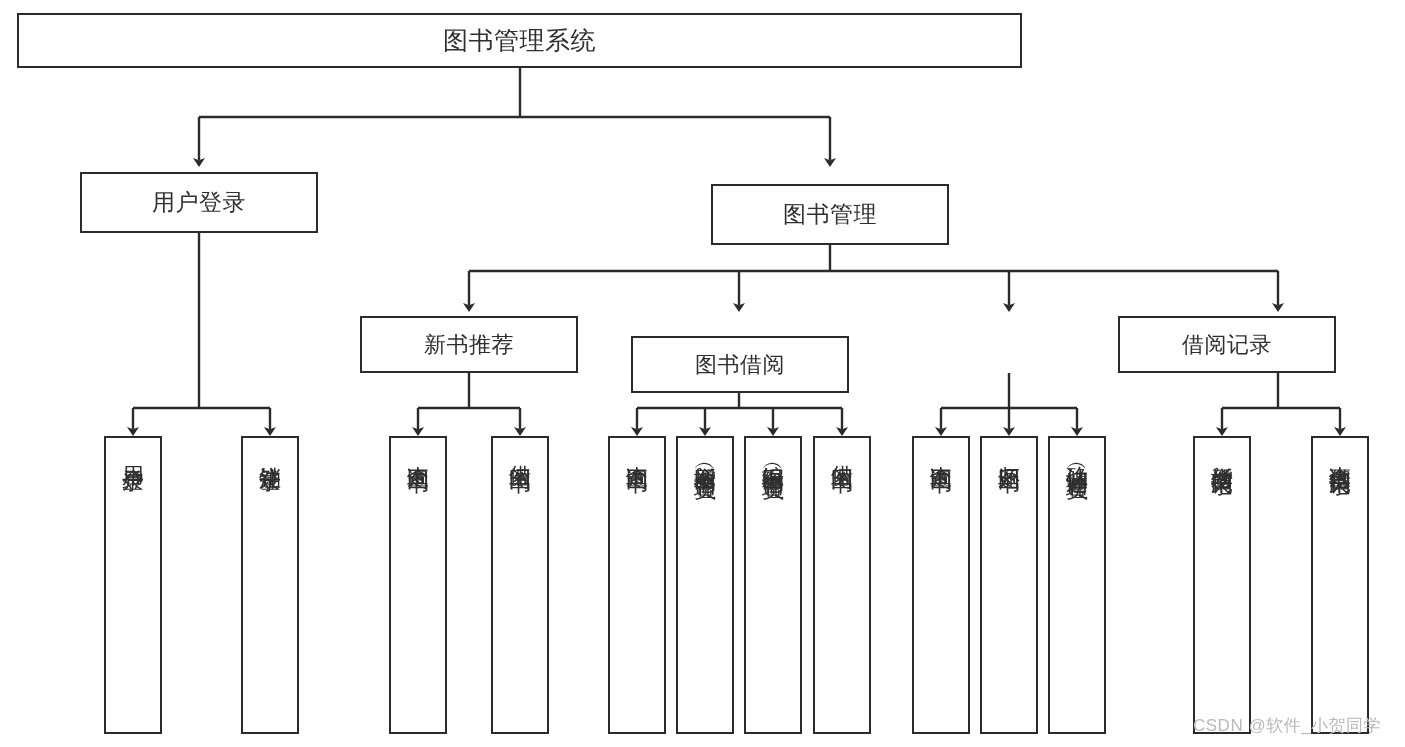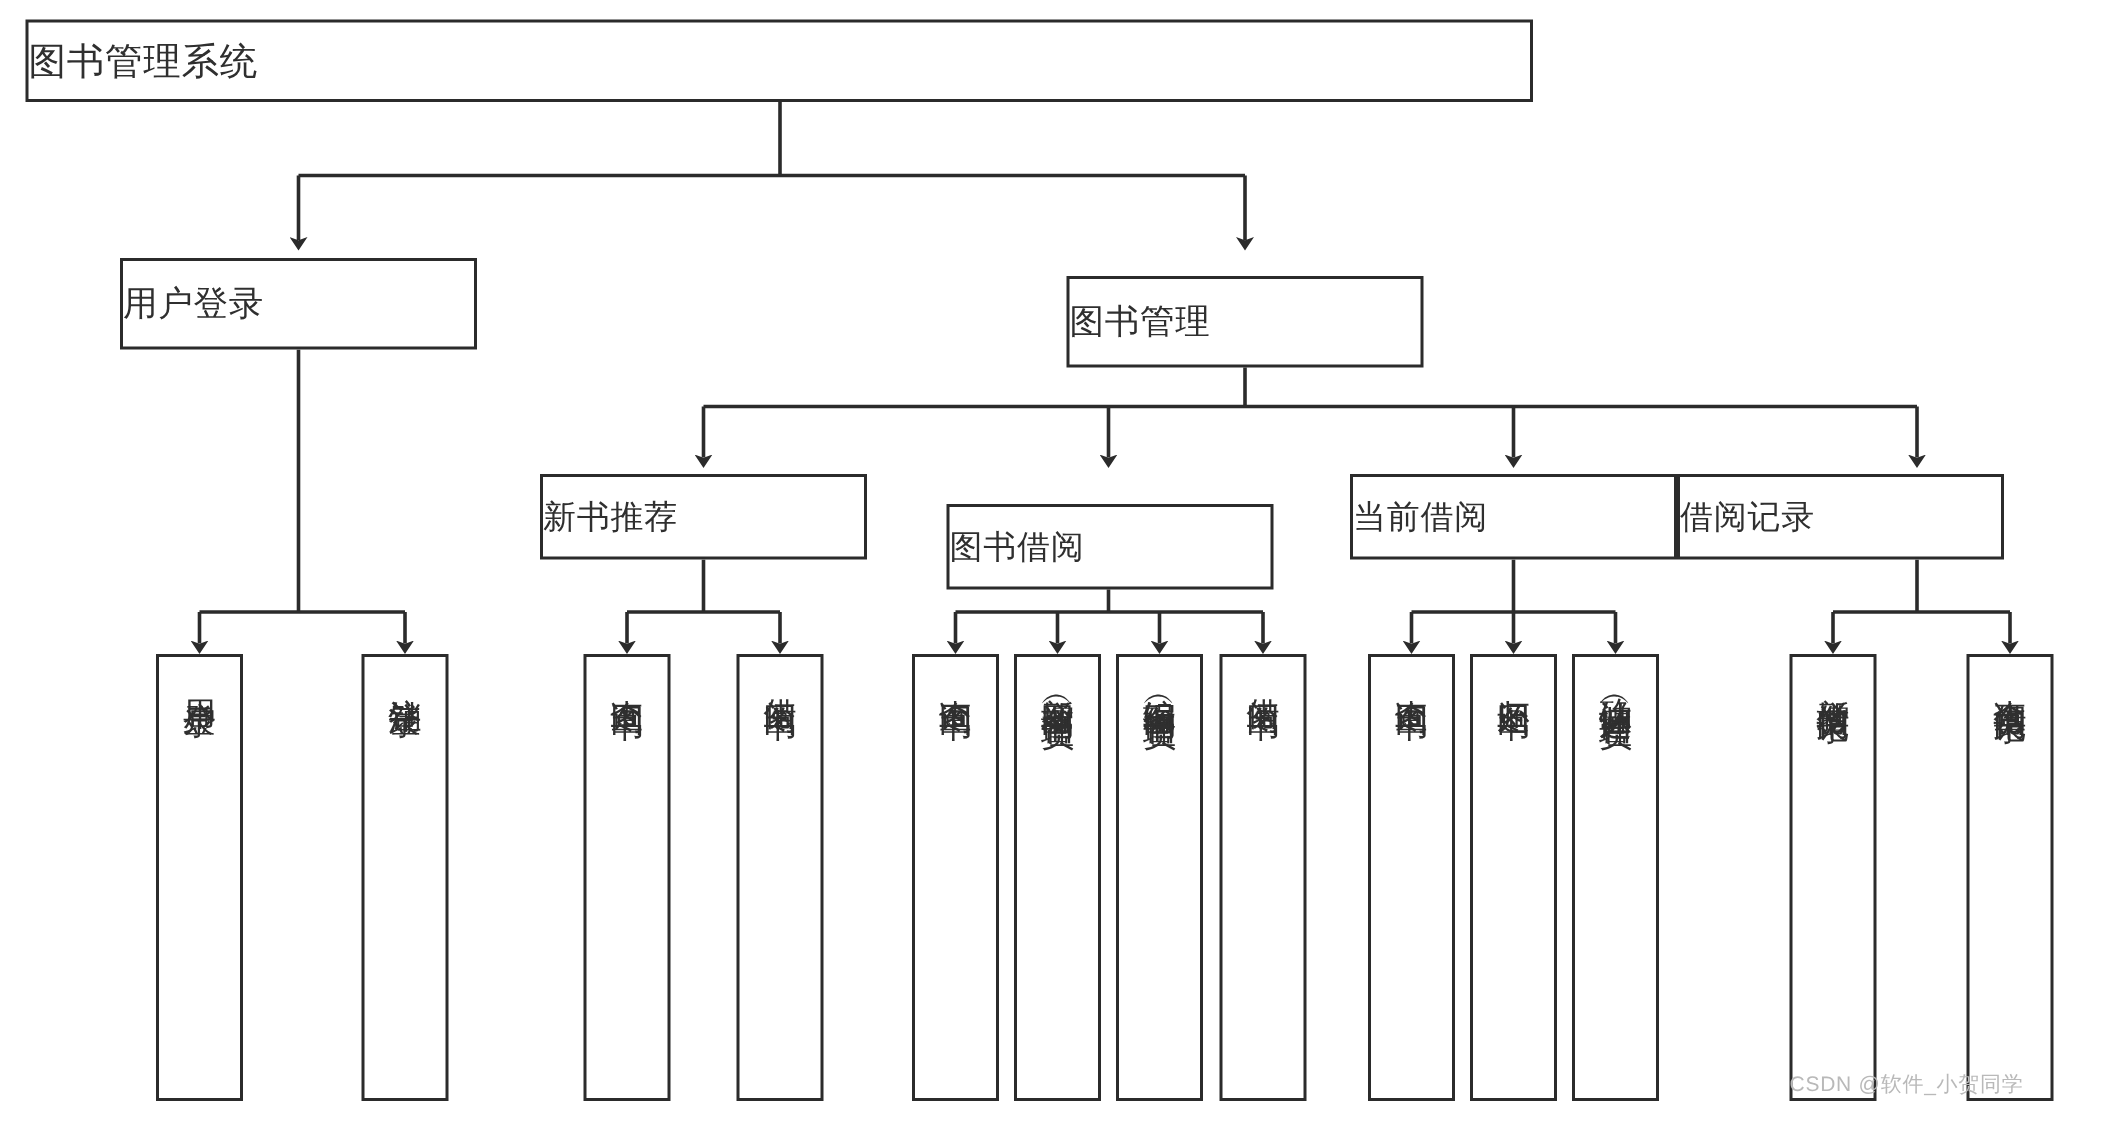--- a/index.html
+++ b/index.html
@@ -25,21 +25,21 @@
     height: 747px;
     pointer-events: none;
   }
   .node {
     position: absolute;
     box-sizing: border-box;
     border: 2px solid #2b2b2b;
     background: #ffffff;
     display: flex;
     align-items: center;
-    justify-content: flex-start;
+    justify-content: center;
     color: #2f2f2f;
   }
   .node.horizontal .label {
     writing-mode: horizontal-tb;
     white-space: nowrap;
     letter-spacing: 0.5px;
   }
   .node.vertical {
     align-items: flex-start;
     justify-content: center;
@@ -55,21 +55,21 @@
   .label {
     color: #2f2f2f;
   }
   .size-root .label { font-size: 25px; }
   .size-l1 .label { font-size: 23px; }
   .size-l2 .label { font-size: 22px; }
   .size-leaf .label { font-size: 22px; }
   .watermark {
     position: absolute;
     color: #b9b9b9;
-    font-size: 14px;
+    font-size: 17px;
     white-space: nowrap;
     letter-spacing: 0.5px;
   }
 </style>
 </head>
 <body>
 
 <div id="diagram-root">
 
   <svg class="edges" viewBox="0 0 1405 747">
@@ -136,23 +136,20 @@
   </div>
 
   <div class="node horizontal size-l2" style="left:360px; top:316px; width:218px; height:57px;">
     <span class="label">新书推荐</span>
   </div>
 
   <div class="node horizontal size-l2" style="left:631px; top:316px; width:218px; height:57px;margin-top:20px;">
     <span class="label">图书借阅</span>
   </div>
 
-  <div class="node horizontal size-l2" style="left:900px; top:316px; width:218px; height:57px;">
-    <span class="label">当前借阅</span>
-  </div>
 
   <div class="node horizontal size-l2" style="left:1118px; top:316px; width:218px; height:57px;">
     <span class="label">借阅记录</span>
   </div>
 
   <div class="node vertical size-leaf" style="left:104px; top:436px; width:58px; height:298px;">
     <span class="label">用户登录</span>
   </div>
 
   <div class="node vertical size-leaf" style="left:241px; top:436px; width:58px; height:298px;">

